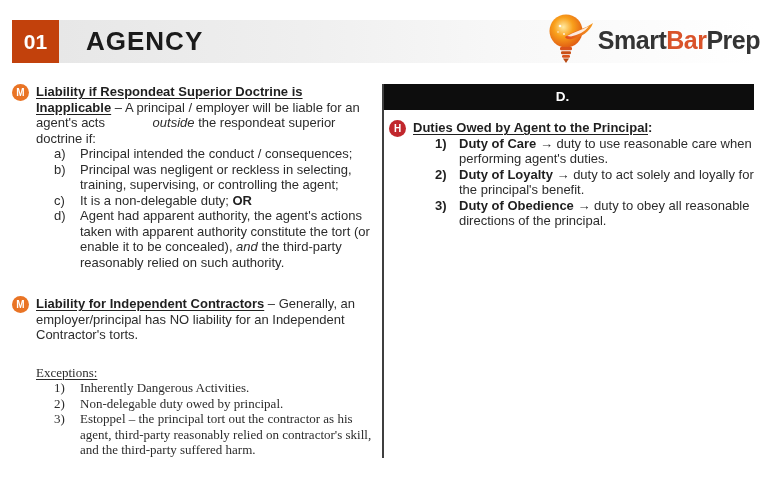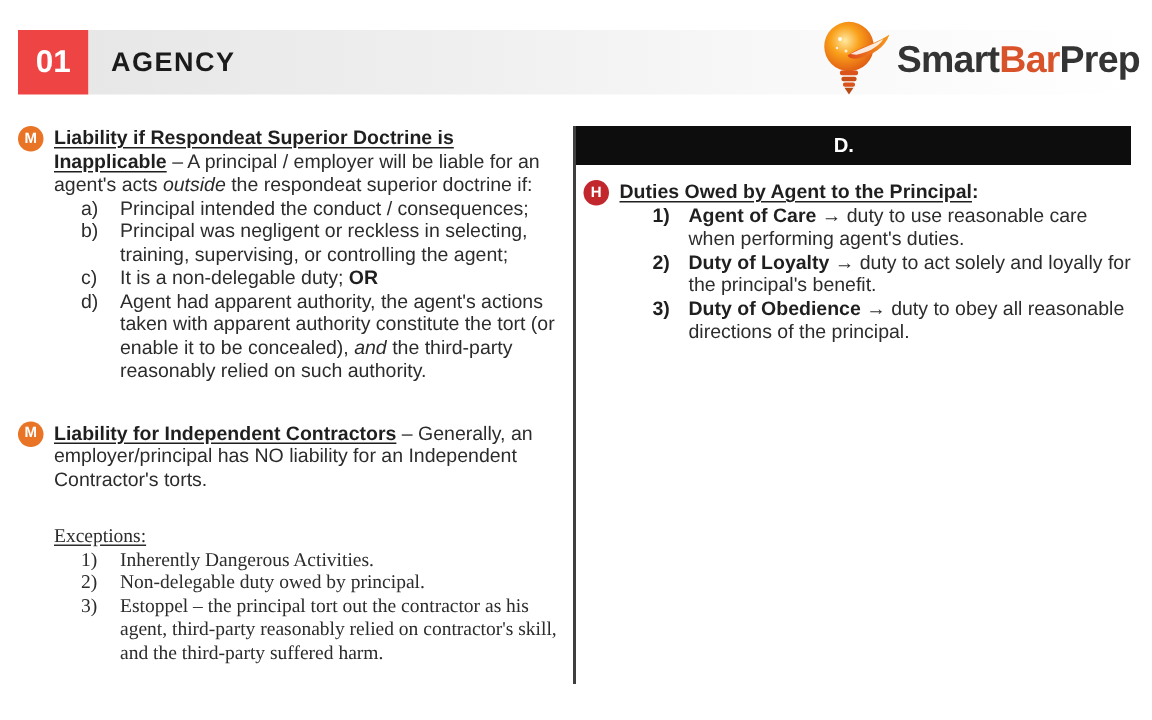--- a/index.html
+++ b/index.html
@@ -12,30 +12,30 @@
     background:#ffffff;
     overflow:hidden;
     position:relative;
   }
 
   
   .header { position:relative; margin-top:20px; height:43px; }
   .num-box {
     position:absolute; left:12px; top:0;
     width:47px; height:43px;
-    background:#ef4444; color:#ffffff;
+    background:#c2410c; color:#ffffff;
     font-size:21px; font-weight:bold;
     display:flex; align-items:center; justify-content:center;
   }
   .title-bar {
     position:absolute; left:59px; right:12px; top:0; height:43px;
     background:linear-gradient(to right,#e7e7e7 0%,#efefef 35%,#f8f8f8 65%,#ffffff 100%);
     display:flex; align-items:center;
-    padding-left:15px;
-    font-size:18px; font-weight:bold; letter-spacing:1px; color:#1b1b1b;
+    padding-left:27px;
+    font-size:26px; font-weight:bold; letter-spacing:1px; color:#1b1b1b;
   }
   .logo {
     position:absolute; right:8px; top:-9px;
     display:flex; align-items:center;
     background:transparent;
   }
   .logo-text { font-size:25px; font-weight:bold; color:#343434; letter-spacing:-0.5px; }
   .logo-text .brand-red { color:#d9532a; }
 
   
@@ -51,21 +51,21 @@
     display:flex; align-items:center; justify-content:center;
     flex-shrink:0; margin-right:7px; margin-top:0;
   }
   .badge.orange { background:#e97425; }
   .badge.red    { background:#c1272d; }
   .entry-body { flex:1; }
 
   .sec-title { font-weight:bold; text-decoration:underline; text-underline-offset:2px; color:#1f1f1f; }
   .u  { text-decoration:underline; text-underline-offset:2px; }
   .b  { font-weight:bold; color:#1f1f1f; }
-  .i  { font-style:italic; }
+  .i  { font-style:italic;margin-left:44px; }
   .iu { font-style:italic; text-underline-offset:2px; }
 
   .sublist { margin-left:18px; margin-top:0; }
   .row { display:flex; }
   .row .marker { width:26px; flex-shrink:0; }
   .row .row-text { flex:1; }
 
   .gap-entry { margin-top:26px; }
   .exceptions { margin-top:22px;font-family:Liberation Serif, serif; }
 
@@ -180,21 +180,21 @@
       <span class="bar-letter">D.</span>
     </div>
 
     <div class="entry">
       <span class="badge red">H</span>
       <div class="entry-body">
         <span class="sec-title">Duties Owed by Agent to the Principal</span><span class="b">:</span>
         <div class="sublist">
           <div class="row">
             <span class="marker b">1)</span>
-            <span class="row-text"><span class="b">Agent of Care</span> <span class="arrow">→</span><span> duty to use reasonable care when performing agent's duties.</span></span>
+            <span class="row-text"><span class="b">Duty of Care</span> <span class="arrow">→</span><span> duty to use reasonable care when performing agent's duties.</span></span>
           </div>
           <div class="row">
             <span class="marker b">2)</span>
             <span class="row-text"><span class="b">Duty of Loyalty</span> <span class="arrow">→</span><span> duty to act solely and loyally for the principal's benefit.</span></span>
           </div>
           <div class="row">
             <span class="marker b">3)</span>
             <span class="row-text"><span class="b">Duty of Obedience</span> <span class="arrow">→</span><span> duty to obey all reasonable directions of the principal.</span></span>
           </div>
         </div>

